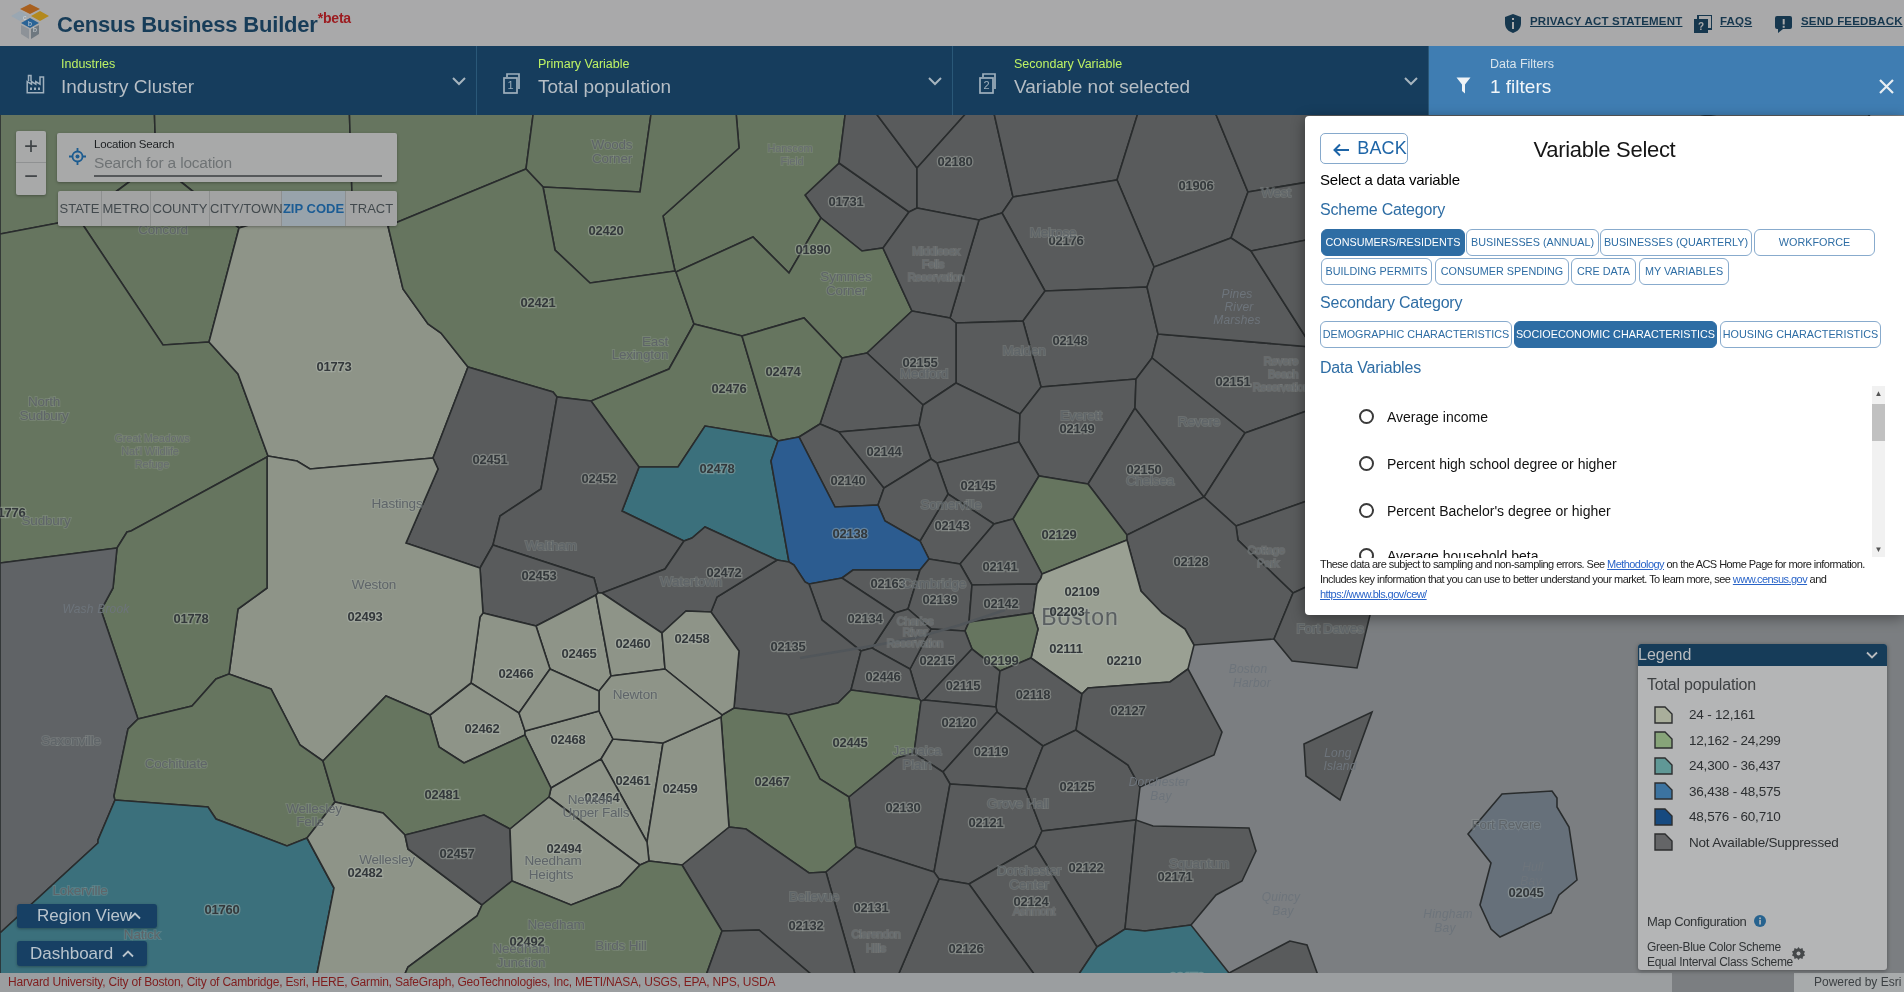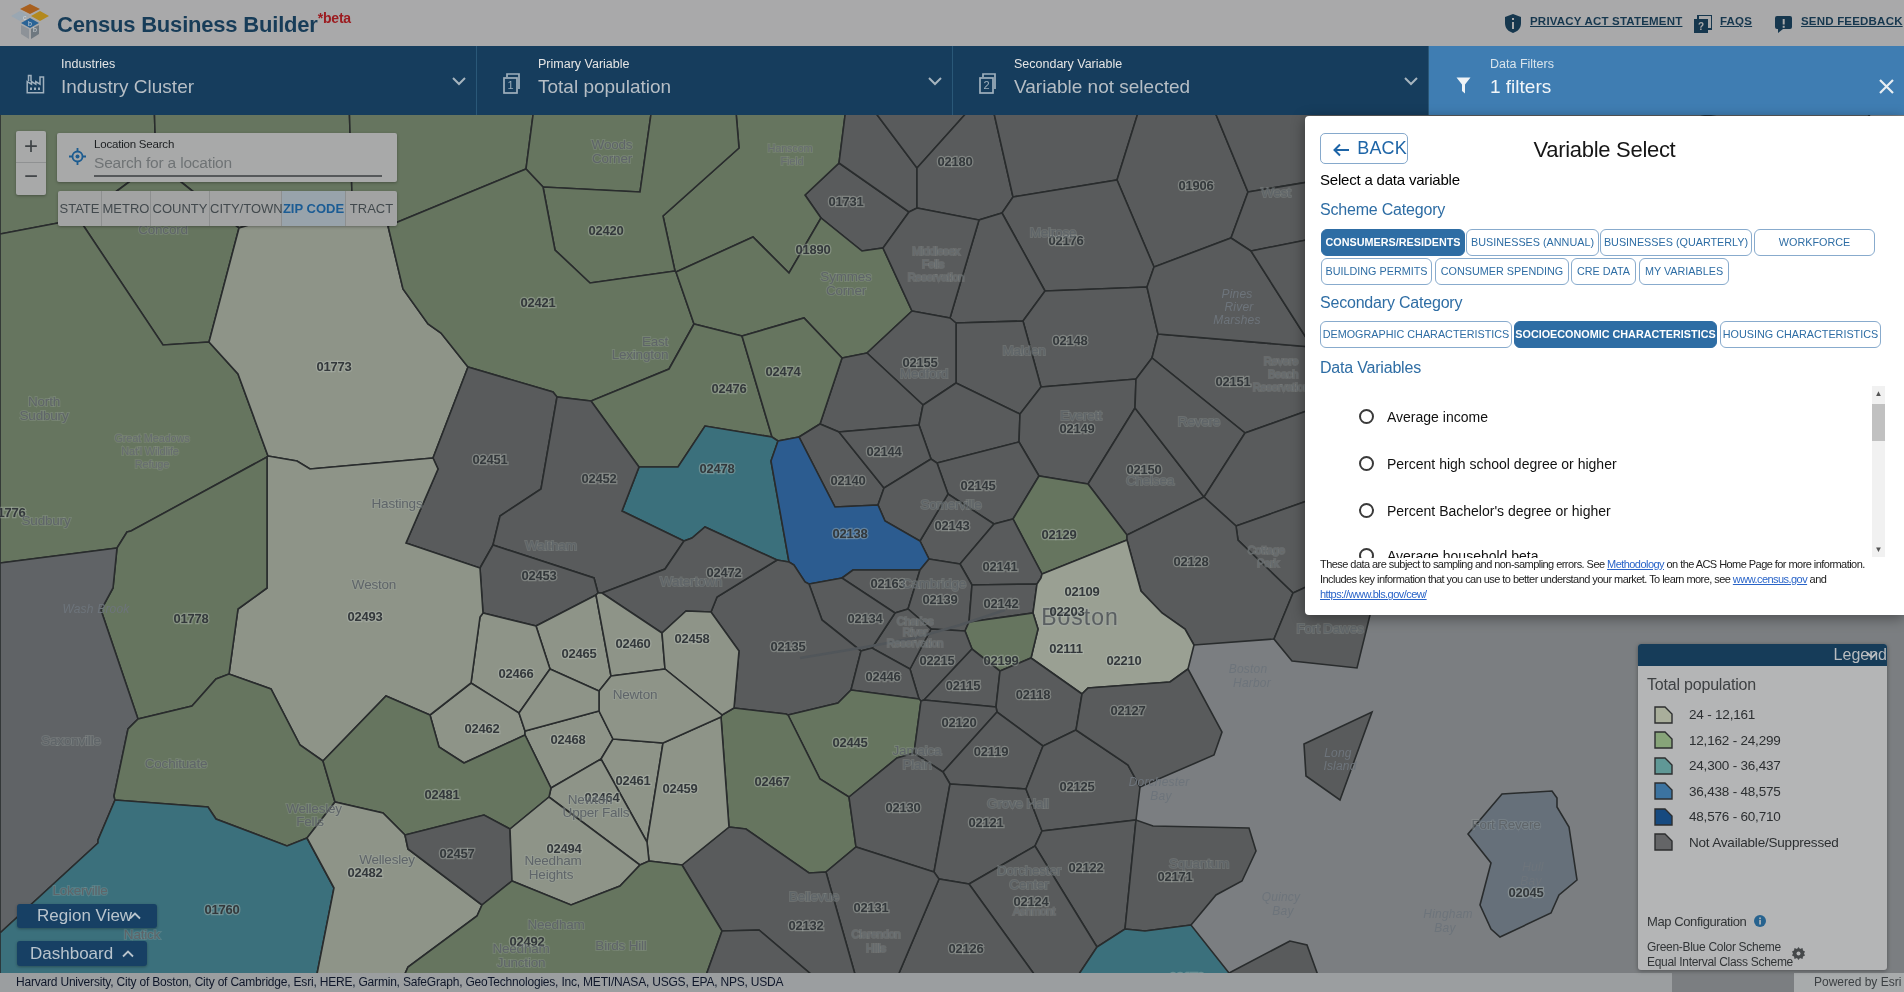--- a/index.html
+++ b/index.html
@@ -10,58 +10,58 @@
 text.big{font-size:23px;fill:rgba(72,78,83,0.8);stroke:rgba(170,176,174,0.3);stroke-width:3px;paint-order:stroke;text-anchor:middle;letter-spacing:1px}
 .abs{position:absolute}
 
 #hdr{position:absolute;left:0;top:0;width:1904px;height:46px;background:#a9a9aa;z-index:5}
 #hdr .title{position:absolute;left:57px;top:10px;font-size:22px;font-weight:bold;color:#173c58;letter-spacing:-.2px}
 #hdr .beta{font-size:14px;font-weight:bold;color:#9c1c20;vertical-align:9px}
 .hlink{position:absolute;top:15px;font-size:11.5px;font-weight:bold;color:#16374e;text-decoration:underline;letter-spacing:.2px;white-space:nowrap}
 
 #nav{position:absolute;left:0;top:46px;width:1904px;height:69px;background:#163d5d;z-index:5}
 .ncell{position:absolute;top:0;height:69px;width:476px;border-left:1px solid #2a5878}
-.nlab{position:absolute;left:61px;top:11px;font-size:12.5px;color:#e5e5e5}
+.nlab{position:absolute;left:61px;top:11px;font-size:12.5px;color:#bef264}
 .nval{position:absolute;left:61px;top:30px;font-size:19px;color:#b6bec5}
 #fcell{background:#3f7db2}
 #fcell .nlab{color:#d9e4ec;left:61px}
 #fcell .nval{color:#f2f6f9}
 
 #zoomw{position:absolute;left:16px;top:131px;width:30px;background:#a8a9a9;border-radius:2px;box-shadow:0 1px 3px rgba(0,0,0,.3);z-index:4}
 .zbtn{width:30px;height:32px;text-align:center;font-size:24px;color:#3f4346;line-height:30px}
 #zoomw .zbtn:first-child{border-bottom:1px solid #8f9192}
 #search{position:absolute;left:57px;top:133px;width:340px;height:49px;background:#a8a9a9;border-radius:2px;box-shadow:0 1px 3px rgba(0,0,0,.3);z-index:4}
 #search .lab{position:absolute;left:37px;top:5px;font-size:11.5px;color:#1c1f21;letter-spacing:-.2px}
 #search .ph{position:absolute;left:37px;top:21px;font-size:15.5px;color:#6f7375;letter-spacing:-.2px}
 #search .ul{position:absolute;left:37px;right:15px;bottom:5px;height:0;border-bottom:2px solid #55585a}
 #tabs{position:absolute;left:58px;top:191px;height:35px;background:#a2a3a3;border-radius:2px;box-shadow:0 1px 3px rgba(0,0,0,.3);display:flex;z-index:4}
 .tab{height:35px;line-height:35px;font-size:13px;color:#42494d;border-right:1px solid #8d8f8f;text-align:center}
 .tab:last-child{border-right:none}
 .tabsel{background:#98a3ab;color:#1b5c94;font-weight:bold}
 .blubtn{position:absolute;background:#174064;border-radius:3px;color:#b9c4cd;font-size:17px;z-index:4;box-shadow:0 1px 3px rgba(0,0,0,.3)}
 
-#attr{position:absolute;left:0;top:973px;width:1672px;height:19px;background:#9b9ea0;z-index:4;font-size:12px;letter-spacing:-.2px;color:#0f172a;line-height:19px;padding-left:16px}
+#attr{position:absolute;left:0;top:973px;width:1672px;height:19px;background:#9b9ea0;z-index:4;font-size:12px;letter-spacing:-.2px;color:#7f1d1d;line-height:19px;padding-left:8px}
 #pesri{position:absolute;right:0;top:973px;width:110px;height:19px;background:#a8abac;z-index:5;font-size:12px;color:#3c4043;line-height:19px}
 
 #legend{position:absolute;left:1638px;top:644px;width:249px;height:326px;background:#b4b5b6;border-radius:3px;box-shadow:0 1px 4px rgba(0,0,0,.35);z-index:6}
-#leghdr{height:22px;background:#163c59;border-radius:3px 3px 0 0;color:#b9bcbf;font-size:16px;text-align:right;line-height:22px}
+#leghdr{height:22px;background:#163c59;border-radius:3px 3px 0 0;color:#b9bcbf;font-size:16px;text-align:left;line-height:22px}
 #legend h3{font-size:16px;letter-spacing:-.2px;color:#3e4143;font-weight:normal;margin:10px 0 8px 9px}
 .lrow{display:flex;align-items:center;height:25.5px;margin-left:16px}
 .lrow svg{margin-right:16px}
 .lrow span{font-size:13.5px;color:#2c2f31;letter-spacing:-.2px}
 #mapcfg{position:absolute;left:9px;top:270px;font-size:13px;color:#323537;letter-spacing:-.4px}
 #cfg1{position:absolute;left:9px;top:296px;font-size:12px;color:#323537;letter-spacing:-.3px}
 #cfg2{position:absolute;left:9px;top:311px;font-size:12px;color:#323537;letter-spacing:-.3px}
 
 #panel{position:absolute;left:1305px;top:116px;width:599px;height:499px;background:#fff;z-index:10;box-shadow:0 3px 14px rgba(0,0,0,.4);border-radius:4px 0 0 4px}
 #backbtn{position:absolute;left:15px;top:17px;width:88px;height:31px;border:1px solid #86a9cc;border-radius:5px;color:#1e65a7;font-size:18px;line-height:29px;text-align:right;letter-spacing:.2px}
 #ptitle{position:absolute;left:0;right:0;top:21px;text-align:center;font-size:22px;color:#161616;letter-spacing:-.3px}
 .phead{position:absolute;left:15px;font-size:16px;color:#2e6da4;letter-spacing:-.2px}
 .chip{position:absolute;height:27px;border:1px solid #88abcd;border-radius:6px;color:#2e6da4;font-size:10.8px;text-align:center;line-height:25px;background:#fff;white-space:nowrap;overflow:hidden}
-.chipsel{background:#2e6da4;color:#fff;border-color:#2e6da4;font-weight:bold}
+.chipsel{background:#2e6da4;color:#fff;border-color:#2e6da4;font-weight:normal}
 .radio{position:absolute;width:15px;height:15px;border:2px solid #3a3a3a;border-radius:50%;box-sizing:border-box}
 .rlab{position:absolute;font-size:14px;color:#111}
 #foot{position:absolute;left:15px;top:441px;width:586px;font-size:11px;letter-spacing:-.55px;color:#222;line-height:15.2px;white-space:nowrap;overflow:hidden}
 .lnk{color:#2964c8;text-decoration:underline}
 </style></head>
 <body>
 <svg id="map" width="1904" height="892" viewBox="0 100 1904 892" xmlns="http://www.w3.org/2000/svg">
 <rect x="0" y="100" width="1904" height="892" fill="#7e8183"></rect>
 <polygon points="1494,435 1386,550 1357,668 1292,661 1274,639 1194,645 1188,669 1222,732 1214,755 1140,787 1136,820 1153,826 1249,828 1256,851 1242,881 1216,895 1191,925 1229,973 1290,941 1307,945 1324,992 1904,992 1904,100 1882,100 1857,130 1841,151 1752,253 1652,344 1580,393 1529,407 1494,435" fill="#7b7e81" stroke="#7b7e81" stroke-width="1"></polygon>
 <polygon points="156,162 154,100 -0,100 0,234 79,219 156,162" fill="#66755f" stroke="#292c2d" stroke-width="1.6"></polygon>

